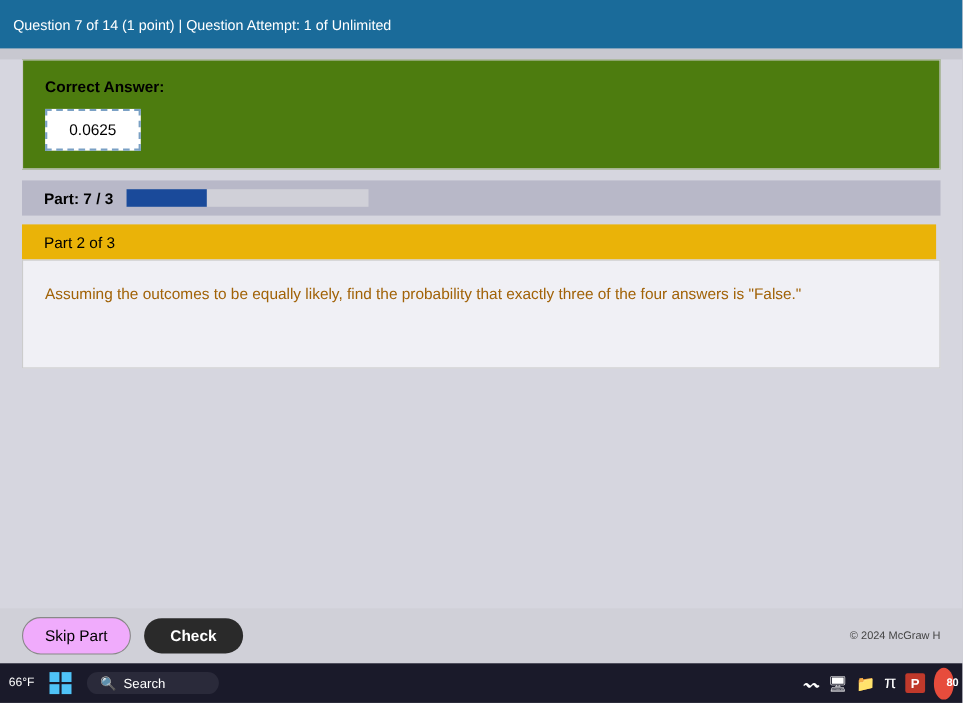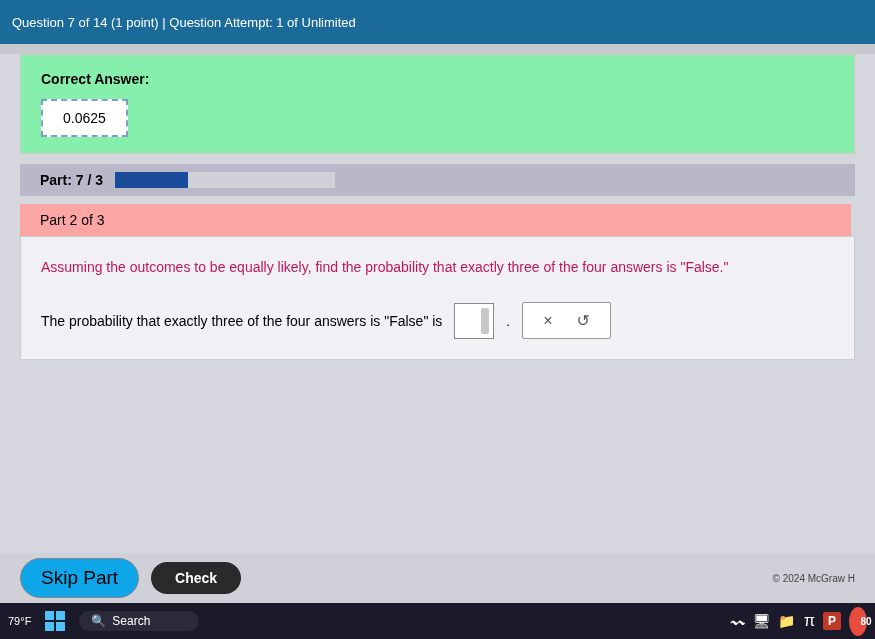--- a/index.html
+++ b/index.html
@@ -25,21 +25,21 @@
 
     
     .main-content {
       background: #d6d6df;
       padding: 0;
       height: calc(639px - 24px - 50px - 36px);
     }
 
     
     .correct-answer-section {
-      background: #86efac;
+      background: #4d7c0f;
       border: 1px solid #ccc;
       margin: 10px 20px;
       padding: 16px 20px;
     }
 
     .correct-answer-label {
       font-weight: bold;
       font-size: 14px;
       margin-bottom: 12px;
       color: #000;
@@ -80,39 +80,39 @@
       max-width: 220px;
     }
 
     .progress-bar-fill {
       height: 100%;
       background: #1a4a9a;
     }
 
     
     .part-header {
-      background: #fca5a5;
+      background: #eab308;
       padding: 8px 20px;
       margin: 8px 24px 0 20px;
       font-size: 14px;
       color: #000;
     }
 
     
     .question-content {
       background: #f0f0f5;
       margin: 0 20px;
       padding: 20px;
       border: 1px solid #ccc;
     }
 
     .question-text {
       font-size: 14px;
-      color: #be185d;
-      margin-bottom: 24px;
+      color: #a16207;
+      margin-bottom: 36px;
       line-height: 1.5;
     }
 
     .answer-row {
       display: flex;
       align-items: center;
       gap: 12px;
       font-size: 14px;
       color: #000;
     }
@@ -165,25 +165,25 @@
       right: 0;
       background: #d0d0d8;
       padding: 10px 20px;
       display: flex;
       align-items: center;
       gap: 12px;
       height: 50px;
     }
 
     .skip-part-btn {
-      background: #0ea5e9;
+      background: #f0abfc;
       border: 1px solid #888;
       border-radius: 20px;
       padding: 8px 20px;
-      font-size: 19px;
+      font-size: 14px;
       cursor: pointer;
       color: #000;
     }
 
     .check-btn {
       background: #2a2a2a;
       border: none;
       border-radius: 20px;
       padding: 8px 24px;
       font-size: 14px;
@@ -321,43 +321,33 @@
     </div>
   </div>
 
   <div class="part-header">
     <span>Part 2 of 3</span>
   </div>
 
   <div class="question-content">
     <div class="question-text">Assuming the outcomes to be equally likely, find the probability that exactly three of the four answers is "False."</div>
 
-    <div class="answer-row">
-      <span>The probability that exactly three of the four answers is "False" is</span>
-      <div class="answer-input-box"></div>
-      <span>.</span>
-
-      <div class="action-buttons-box">
-        <button class="action-btn">×</button>
-        <button class="action-btn">↺</button>
-      </div>
-    </div>
   </div>
 
 </div>
 
 <div class="bottom-action-bar">
   <button class="skip-part-btn">Skip Part</button>
   <button class="check-btn">Check</button>
   <span class="copyright-text">© 2024 McGraw H</span>
 </div>
 
 <div class="taskbar">
   <div class="taskbar-temp">
-    <span>79°F</span>
+    <span>66°F</span>
   </div>
 
   <button class="taskbar-start">
     <div class="windows-icon">
       <span></span>
         <span></span>
         <span></span>
         <span></span>
     </div>
   </button>

